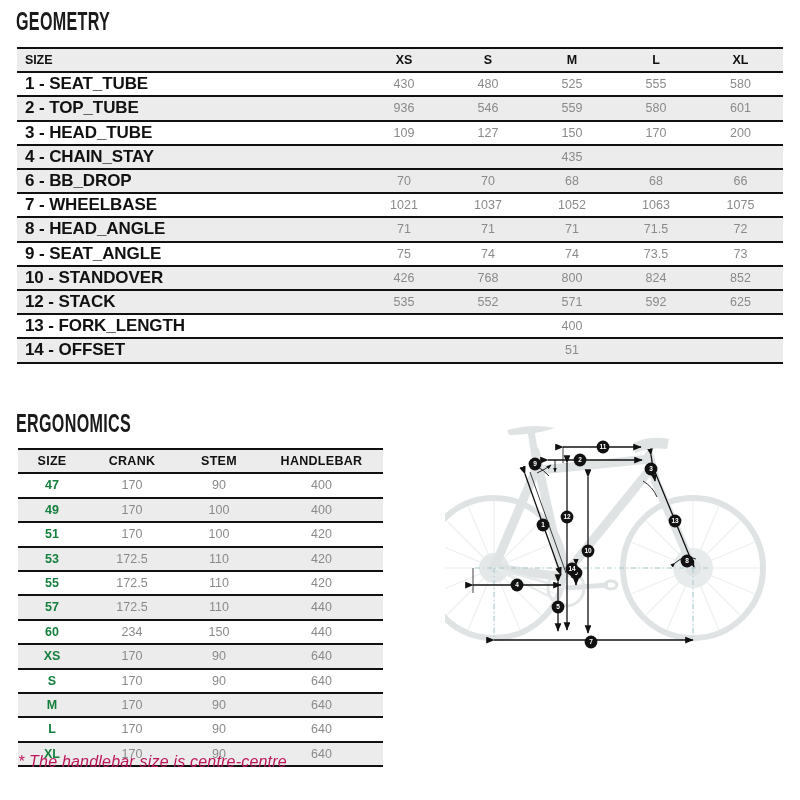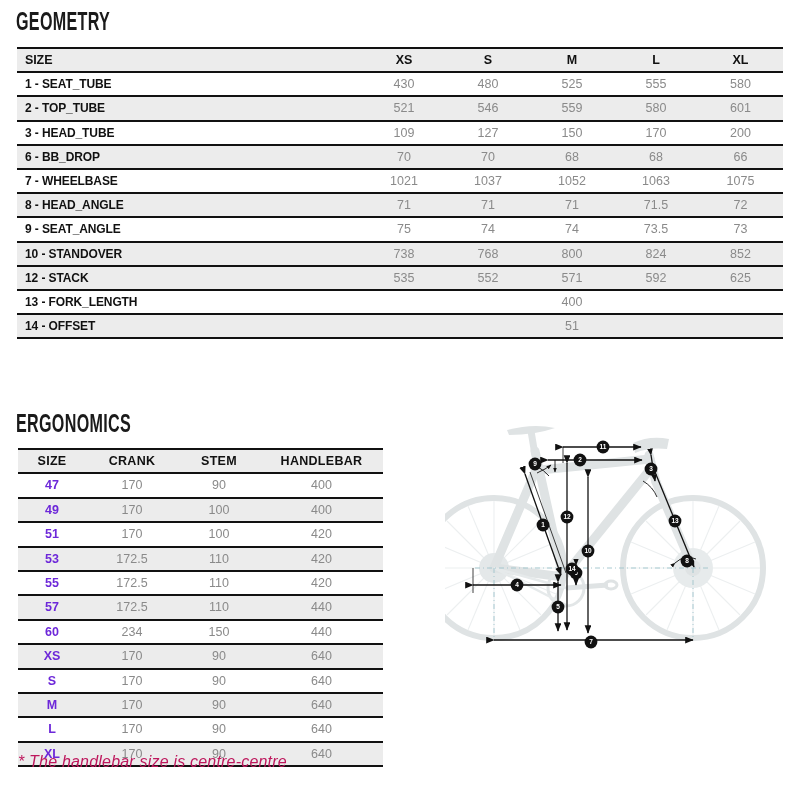--- a/index.html
+++ b/index.html
@@ -55,21 +55,21 @@
   }
   #geometry-table .g-row-alt td { background: #ececec; }
   #geometry-table .g-row-plain td { background: #ffffff; }
   #geometry-table thead th { background: #ececec; }
 
   #geometry-table .g-label {
     text-align: left;
     padding-left: 8px;
     font-weight: 700;
     color: #111;
-    font-size: 12px;
+    font-size: 17px;
     letter-spacing: -0.1px;
   }
   #geometry-table .g-val {
     text-align: center;
     color: #8a8a8a;
     font-weight: 400;
     font-size: 12.5px;
   }
   #geometry-table thead .g-val {
     color: #111;
@@ -101,21 +101,21 @@
   #ergonomics-table thead th {
     background: #ececec;
     font-weight: 700;
     color: #111;
     letter-spacing: 0.3px;
   }
   #ergonomics-table .e-row-alt td { background: #ececec; }
   #ergonomics-table .e-row-plain td { background: #ffffff; }
   #ergonomics-table .e-size {
     font-weight: 700;
-    color: #6d28d9;
+    color: #15803d;
   }
   #ergonomics-table .e-val {
     color: #8a8a8a;
     font-weight: 400;
   }
 
   #footnote {
     position: absolute;
     left: 18px;
     top: 753px;
@@ -161,35 +161,41 @@
       <tr class="g-row-plain">
         <td class="g-label">1 - SEAT_TUBE</td>
         <td class="g-val">430</td>
         <td class="g-val">480</td>
         <td class="g-val">525</td>
         <td class="g-val">555</td>
         <td class="g-val">580</td>
       </tr>
       <tr class="g-row-alt">
         <td class="g-label">2 - TOP_TUBE</td>
-        <td class="g-val">521</td>
+        <td class="g-val">936</td>
         <td class="g-val">546</td>
         <td class="g-val">559</td>
         <td class="g-val">580</td>
         <td class="g-val">601</td>
       </tr>
       <tr class="g-row-plain">
         <td class="g-label">3 - HEAD_TUBE</td>
         <td class="g-val">109</td>
         <td class="g-val">127</td>
         <td class="g-val">150</td>
         <td class="g-val">170</td>
         <td class="g-val">200</td>
       </tr>
       <tr class="g-row-alt">
+        <td class="g-label">4 - CHAIN_STAY</td>
+        <td colspan="2"></td>
+        <td class="g-val">435</td>
+        <td colspan="2"></td>
+      </tr>
+      <tr class="g-row-alt">
         <td class="g-label">6 - BB_DROP</td>
         <td class="g-val">70</td>
         <td class="g-val">70</td>
         <td class="g-val">68</td>
         <td class="g-val">68</td>
         <td class="g-val">66</td>
       </tr>
       <tr class="g-row-plain">
         <td class="g-label">7 - WHEELBASE</td>
         <td class="g-val">1021</td>
@@ -209,21 +215,21 @@
       <tr class="g-row-plain">
         <td class="g-label">9 - SEAT_ANGLE</td>
         <td class="g-val">75</td>
         <td class="g-val">74</td>
         <td class="g-val">74</td>
         <td class="g-val">73.5</td>
         <td class="g-val">73</td>
       </tr>
       <tr class="g-row-alt">
         <td class="g-label">10 - STANDOVER</td>
-        <td class="g-val">738</td>
+        <td class="g-val">426</td>
         <td class="g-val">768</td>
         <td class="g-val">800</td>
         <td class="g-val">824</td>
         <td class="g-val">852</td>
       </tr>
       <tr class="g-row-alt">
         <td class="g-label">12 - STACK</td>
         <td class="g-val">535</td>
         <td class="g-val">552</td>
         <td class="g-val">571</td>

